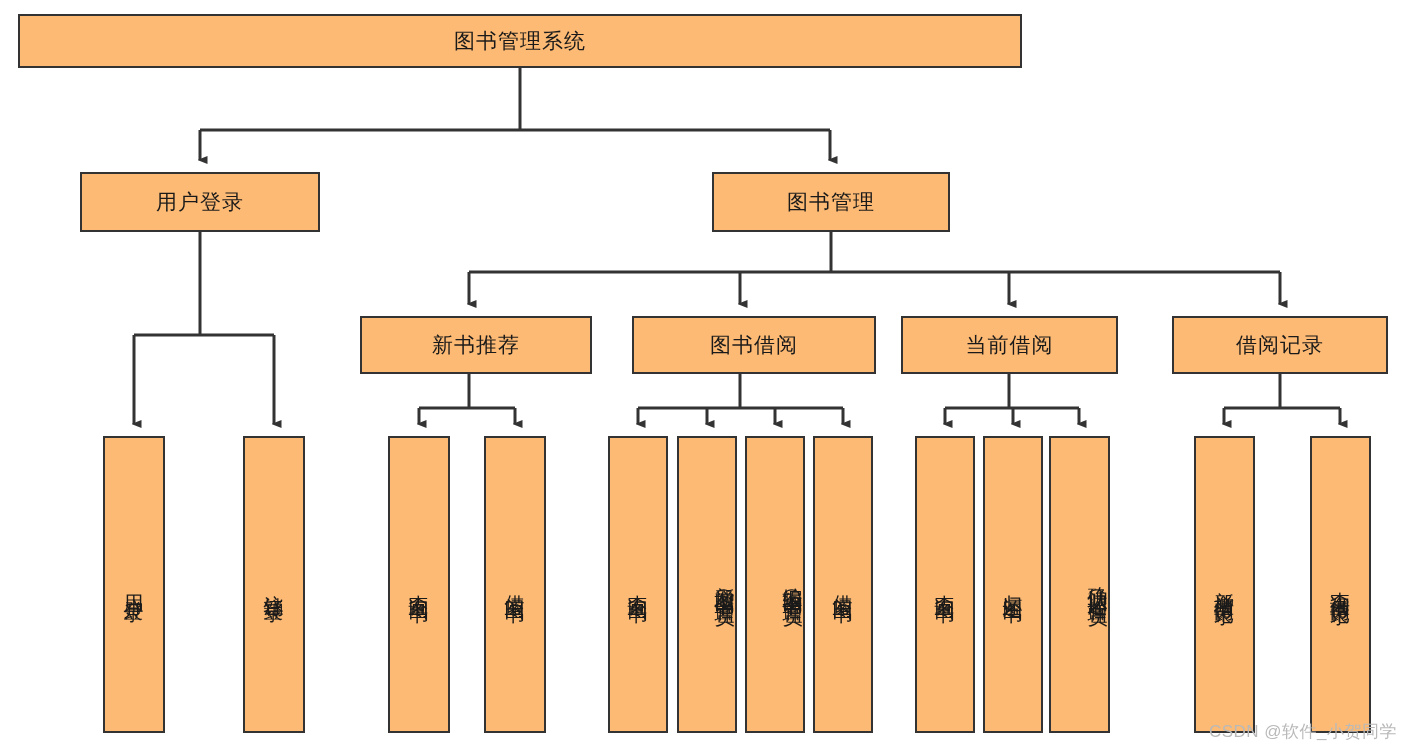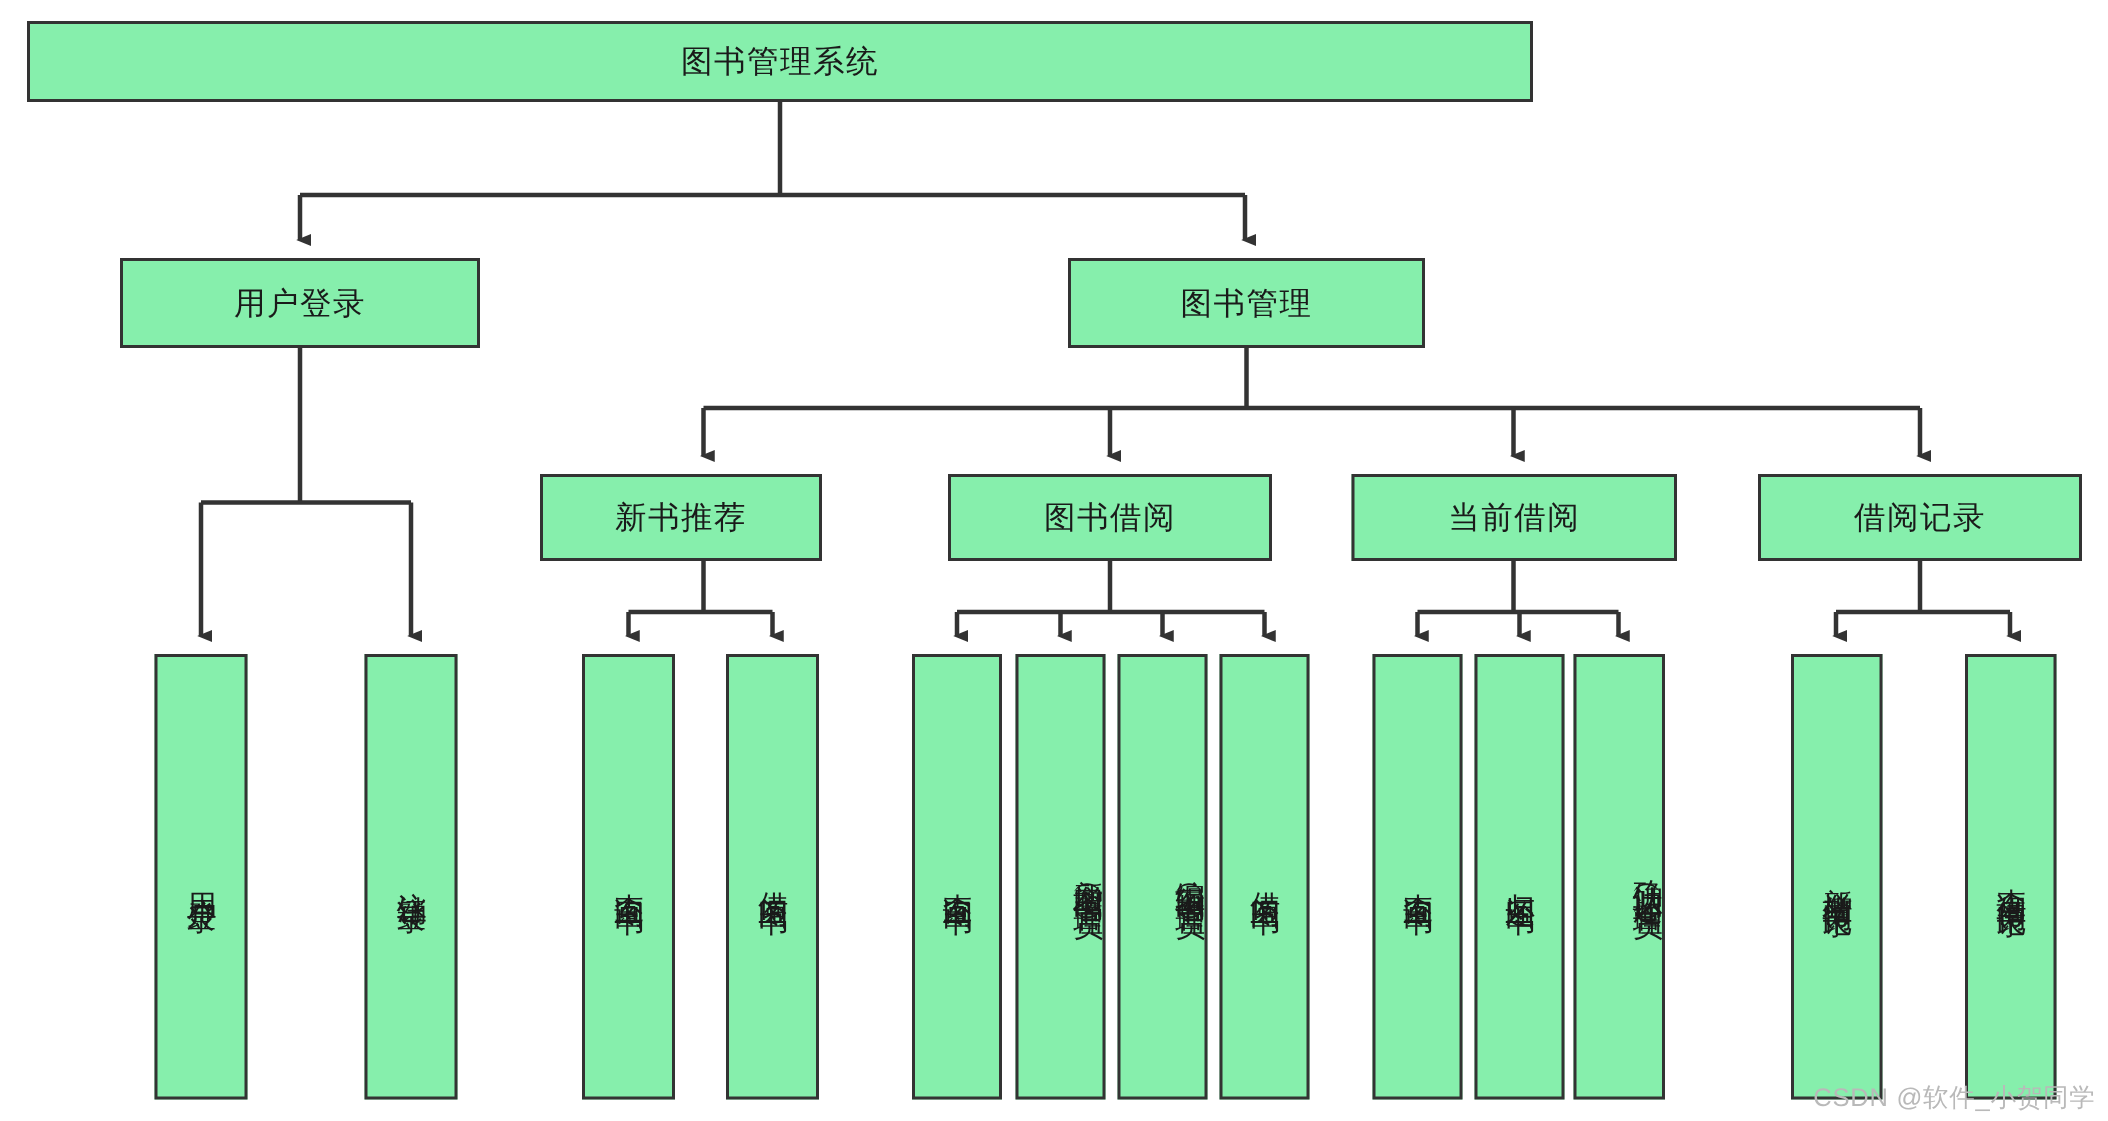--- a/index.html
+++ b/index.html
@@ -23,21 +23,21 @@
     position: absolute;
     top: 0;
     left: 0;
     width: 1405px;
     height: 747px;
   }
   .node-box {
     position: absolute;
     box-sizing: border-box;
     border: 2px solid #333333;
-    background: #86efac;
+    background: #fdba74;
     display: flex;
     align-items: center;
     justify-content: center;
     color: #1a1a1a;
   }
   .node-box.horizontal {
     font-size: 21px;
     letter-spacing: 1px;
   }
   .node-box.vertical {
@@ -139,24 +139,24 @@
     <span class="node-label">图书管理系统</span>
   </div>
 
   <div class="node-box horizontal" style="left:80px; top:172px; width:240px; height:60px;">
     <span class="node-label">用户登录</span>
   </div>
   <div class="node-box horizontal" style="left:712px; top:172px; width:238px; height:60px;">
     <span class="node-label">图书管理</span>
   </div>
 
-  <div class="node-box horizontal" style="left:360px; top:316px; width:188px; height:58px;">
+  <div class="node-box horizontal" style="left:360px; top:316px; width:232px; height:58px;">
     <span class="node-label">新书推荐</span>
   </div>
-  <div class="node-box horizontal" style="left:632px; top:316px; width:216px; height:58px;text-align:center;">
+  <div class="node-box horizontal" style="left:632px; top:316px; width:244px; height:58px;text-align:center;">
     <span class="node-label">图书借阅</span>
   </div>
   <div class="node-box horizontal" style="left:901px; top:316px; width:217px; height:58px;justify-content:center;">
     <span class="node-label">当前借阅</span>
   </div>
   <div class="node-box horizontal" style="left:1172px; top:316px; width:216px; height:58px;">
     <span class="node-label">借阅记录</span>
   </div>
 
   <div class="node-box vertical" style="left:103px; top:436px; width:62px; height:297px;">

